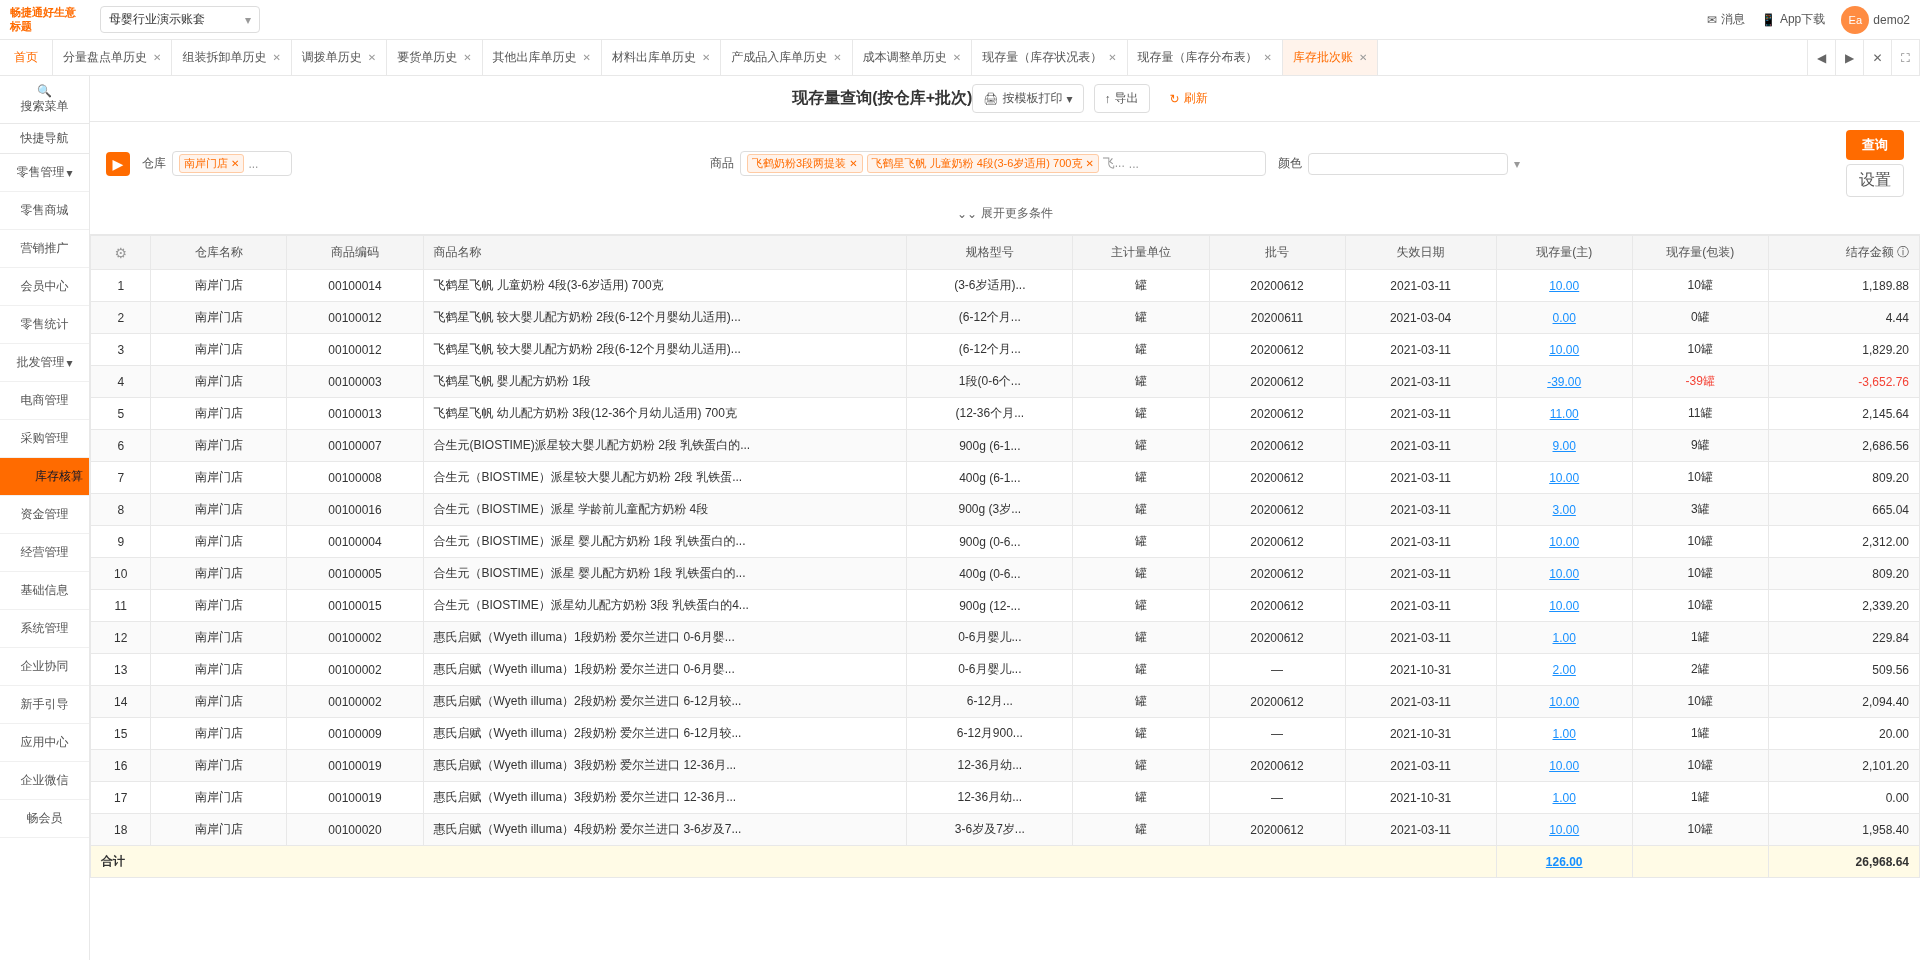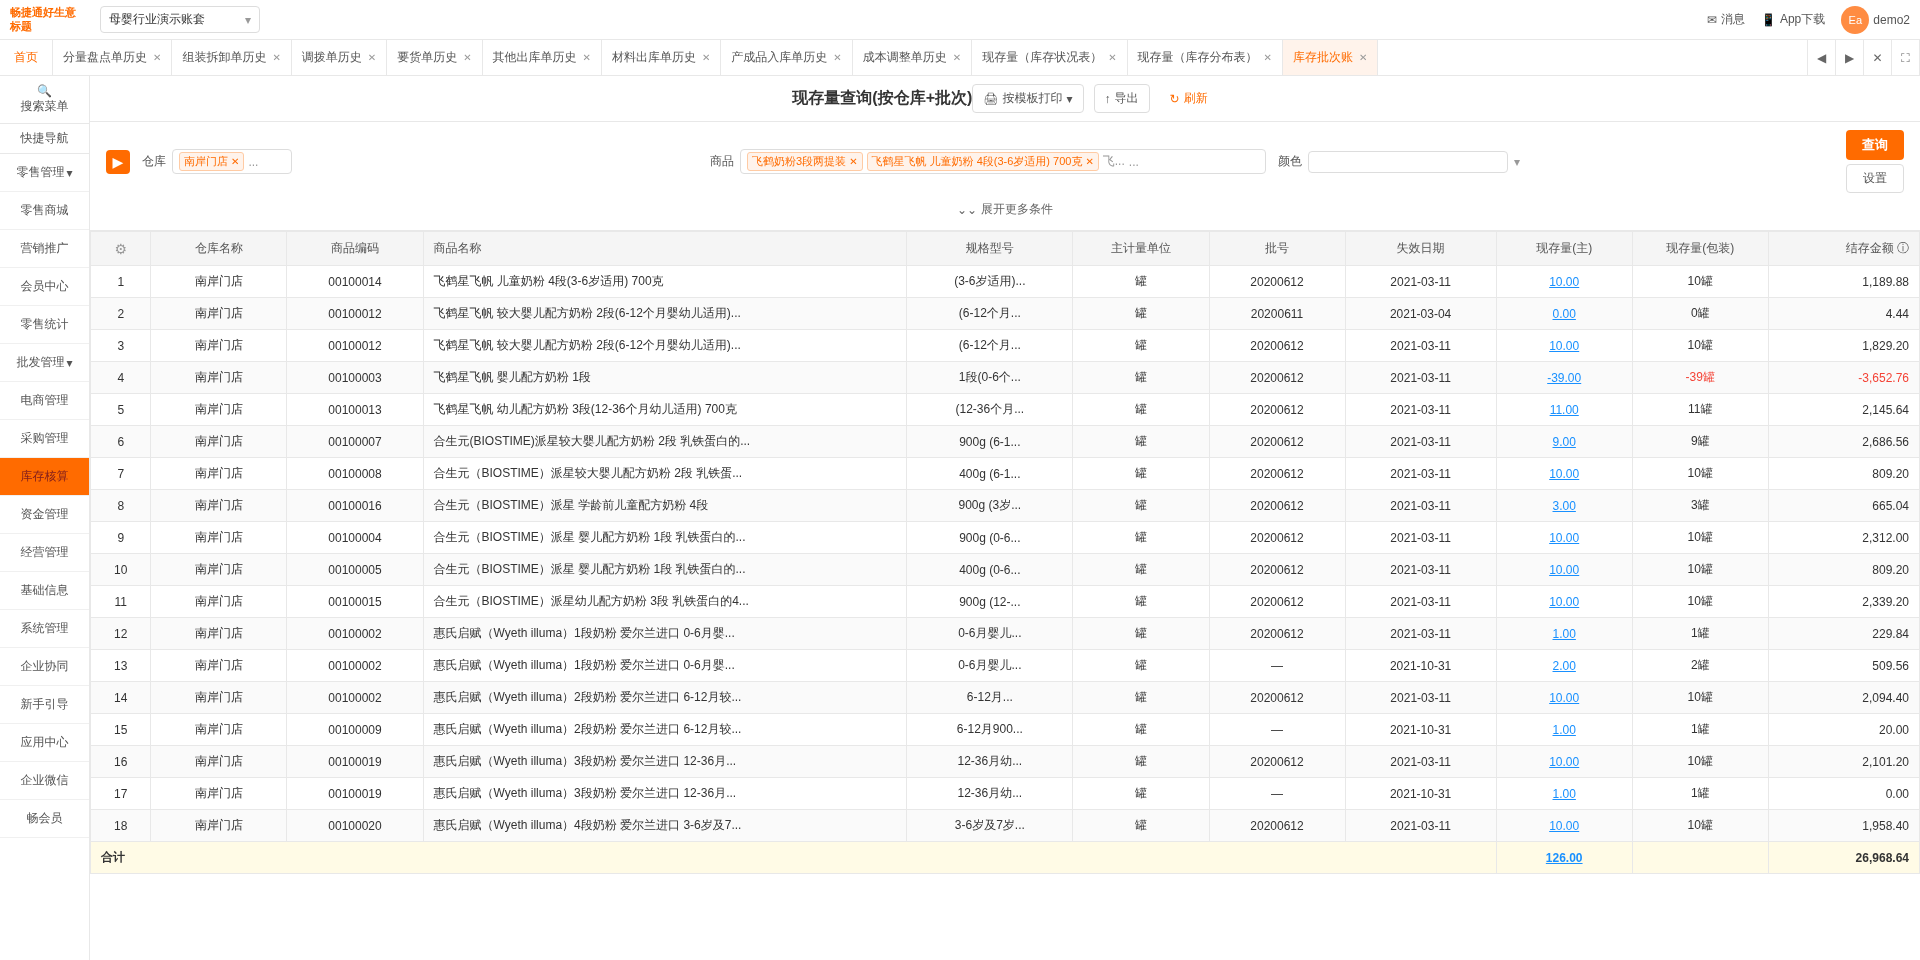--- a/index.html
+++ b/index.html
@@ -159,21 +159,22 @@
       font-size: 12px;
       color: #555;
       border-bottom: 1px solid #f0f0f0;
       display: flex;
       flex-direction: column;
       align-items: center;
       gap: 3px;
     }
     .sidebar-item.active {
       background: #ff6b00;
-      color: #7f1d1d;
+      color: #0f172a;
+      align-items: flex-end;
     }
     .sidebar-item.has-arrow {
       flex-direction: row;
       justify-content: center;
       gap: 2px;
     }
 
     
     .content-area {
       flex: 1;
@@ -355,21 +356,21 @@
       font-size: 13px;
       font-weight: bold;
     }
     .btn-settings {
       padding: 5px 12px;
       background: #fff;
       color: #555;
       border: 1px solid #ddd;
       border-radius: 4px;
       cursor: pointer;
-      font-size: 12px;
+      font-size: 16px;
       display: block;
       text-align: center;
       margin-top: 4px;
     }
     .query-btn-group {
       display: flex;
       flex-direction: column;
       flex-shrink: 0;
     }
 

